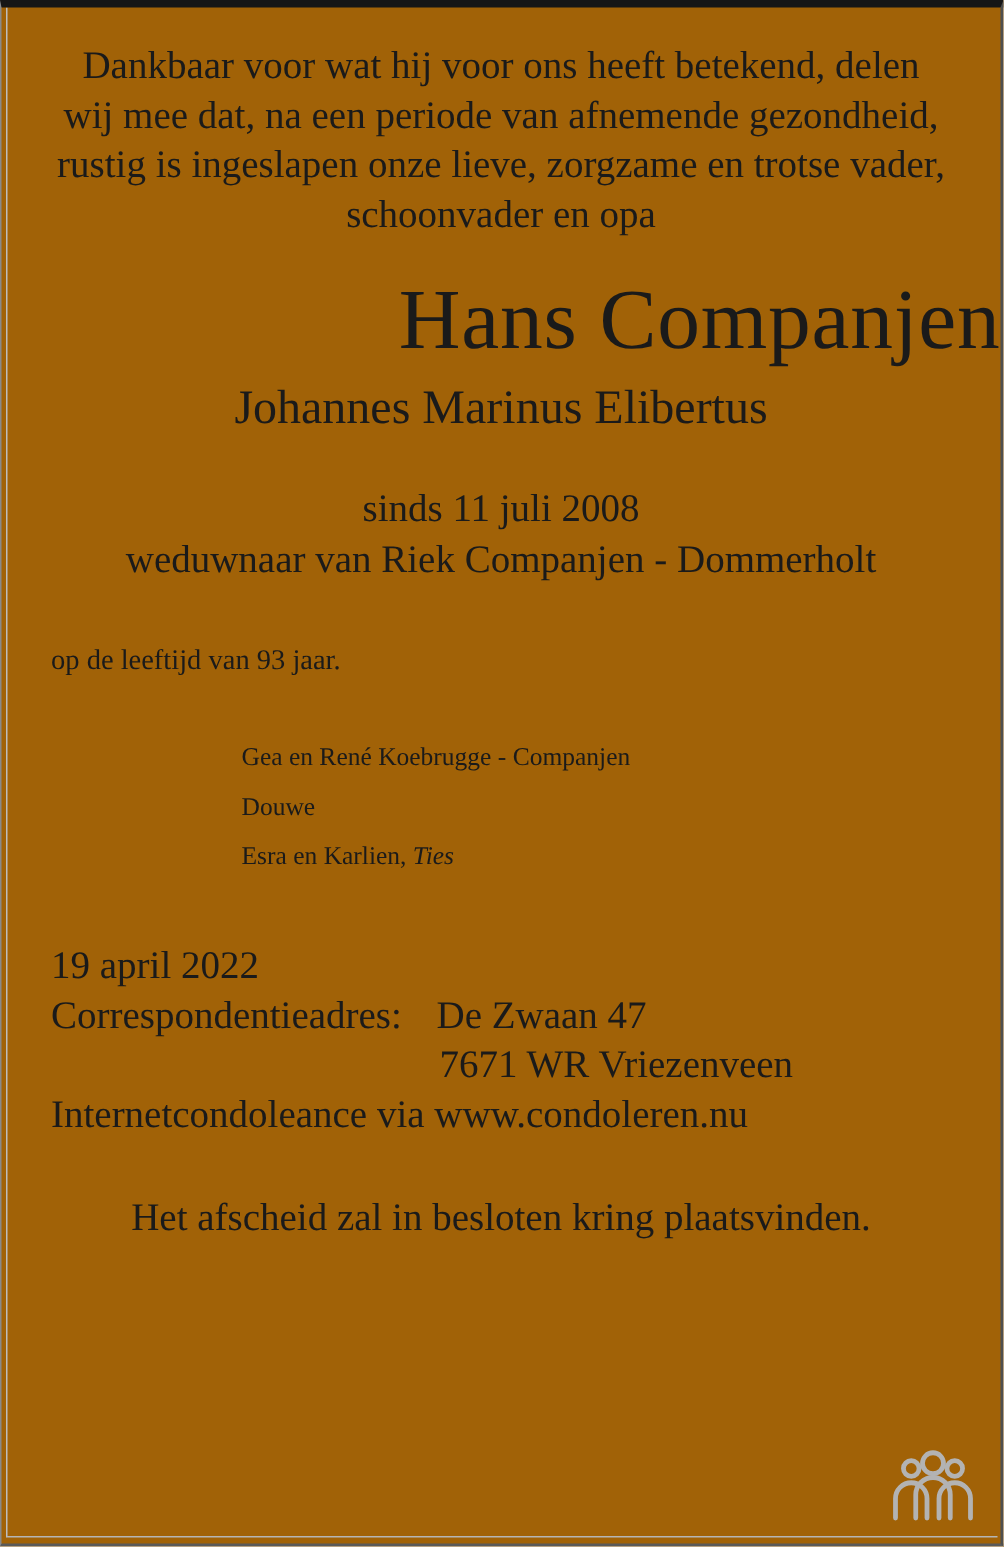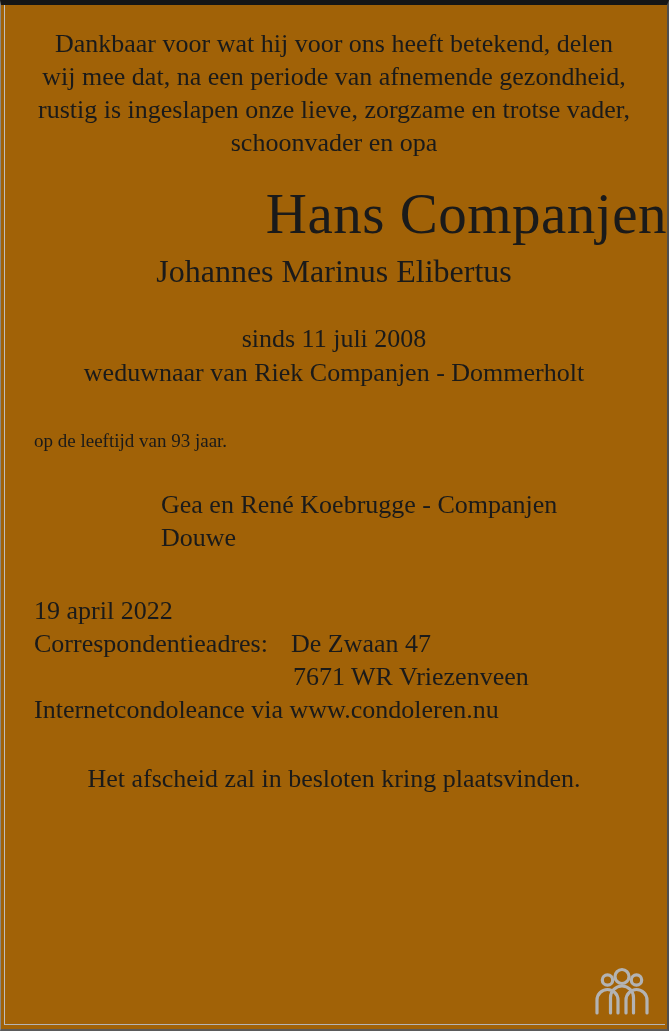--- a/index.html
+++ b/index.html
@@ -36,21 +36,21 @@
   }
   .given-names {
     margin-top: 10px;
     font-size: 32px;
     line-height: 38px;
     text-align: center;
     font-weight: 400;
   }
   .widower { margin-top: 32px; font-size: 26px; line-height: 34px; text-align: center; }
   .age-line { margin-top: 34px; font-size: 19px; line-height: 34px; margin-left: 33px; }
-  .relatives { margin-top: 30px; font-size: 26px; line-height: 33px; margin-left: 160px; }
+  .relatives { margin-top: 30px; font-size: 17px; line-height: 33px; margin-left: 160px; }
   .relatives .italic { font-style: italic; }
   .thanks { margin-top: 62px; font-size: 26px; line-height: 33px; text-align: center; font-style: italic; }
   .address-block { margin-top: 40px; font-size: 26px; line-height: 33px; margin-left: 33px; }
   .addr-label { display: inline-block; width: 257px; }
   .addr-city { padding-left: 259px; }
   .closing { margin-top: 36px; font-size: 26px; line-height: 33px; text-align: center; }
   .logo {
     position: absolute;
     right: 16px;
     bottom: 10px;
@@ -79,20 +79,21 @@
     <div class="widower">
       <div>sinds 11 juli 2008</div>
       <div>weduwnaar van Riek Companjen - Dommerholt</div>
     </div>
 
     <div class="age-line">op de leeftijd van 93 jaar.</div>
 
     <div class="relatives">
       <div>Gea en René Koebrugge - Companjen</div>
       <div>Douwe</div>
+      <div><span>Esra en Karlien, </span><span class="italic">Ties</span></div>
     </div>
 
 
     <div class="address-block">
       <div>19 april 2022</div>
       <div><span class="addr-label">Correspondentieadres:</span><span>De Zwaan 47</span></div>
       <div class="addr-city">7671 WR Vriezenveen</div>
       <div>Internetcondoleance via www.condoleren.nu</div>
     </div>
 

